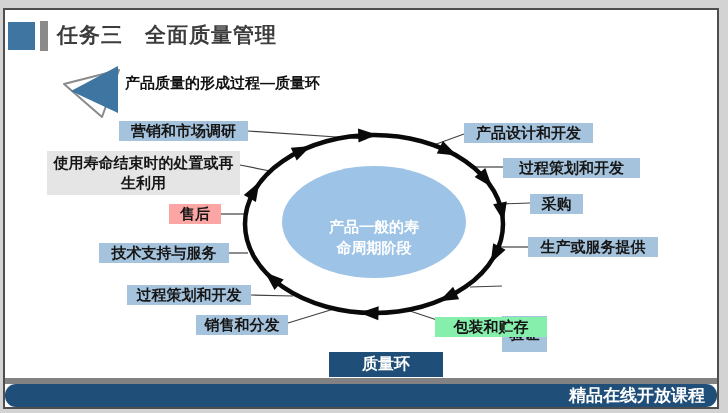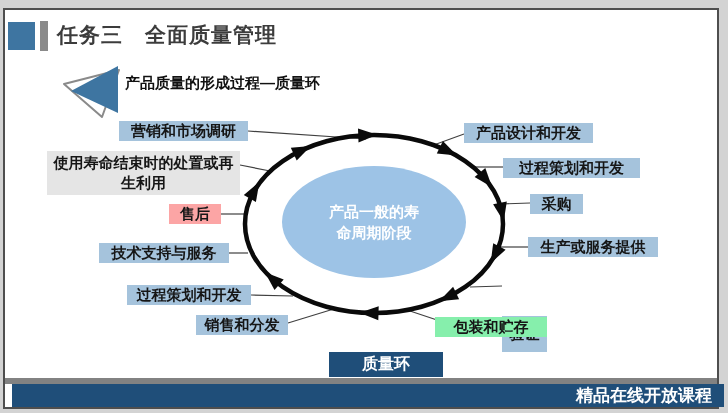--- a/index.html
+++ b/index.html
@@ -25,32 +25,32 @@
     font-size:15px;font-weight:bold;color:#111;white-space:nowrap;
   }
   .overlay-svg{position:absolute;left:0;top:0;width:728px;height:413px;}
   .cycle-label{
     position:absolute;box-sizing:border-box;
     display:flex;align-items:center;justify-content:center;
     text-align:center;font-size:15px;font-weight:600;color:#161616;
     line-height:1.35;padding:0 2px;
   }
   .center-label{
-    position:absolute;left:294px;top:201px;width:160px;
+    position:absolute;left:294px;top:216px;width:160px;
     text-align:center;color:#ffffff;font-size:15px;font-weight:600;line-height:1.4;
   }
   .caption-box{
     position:absolute;left:329px;top:352px;width:114px;height:25px;
     display:flex;align-items:center;justify-content:center;
     color:#ffffff;font-size:16px;font-weight:700;
   }
   .footer-divider{position:absolute;left:5px;top:378px;width:712px;height:6px;}
   .footer-bar{
-    position:absolute;left:12px;top:384px;width:712px;height:23px;
-    display:flex;align-items:flex-end;justify-content:flex-end;
+    position:absolute;left:5px;top:384px;width:712px;height:23px;
+    display:flex;align-items:flex-end;justify-content:flex-end;border-radius:11px;
   }
   .footer-text{
     color:#ffffff;font-size:17px;font-weight:bold;padding-right:12px;white-space:nowrap;
   }
 </style>
 </head>
 <body>
 
 <div class="stage">
 

